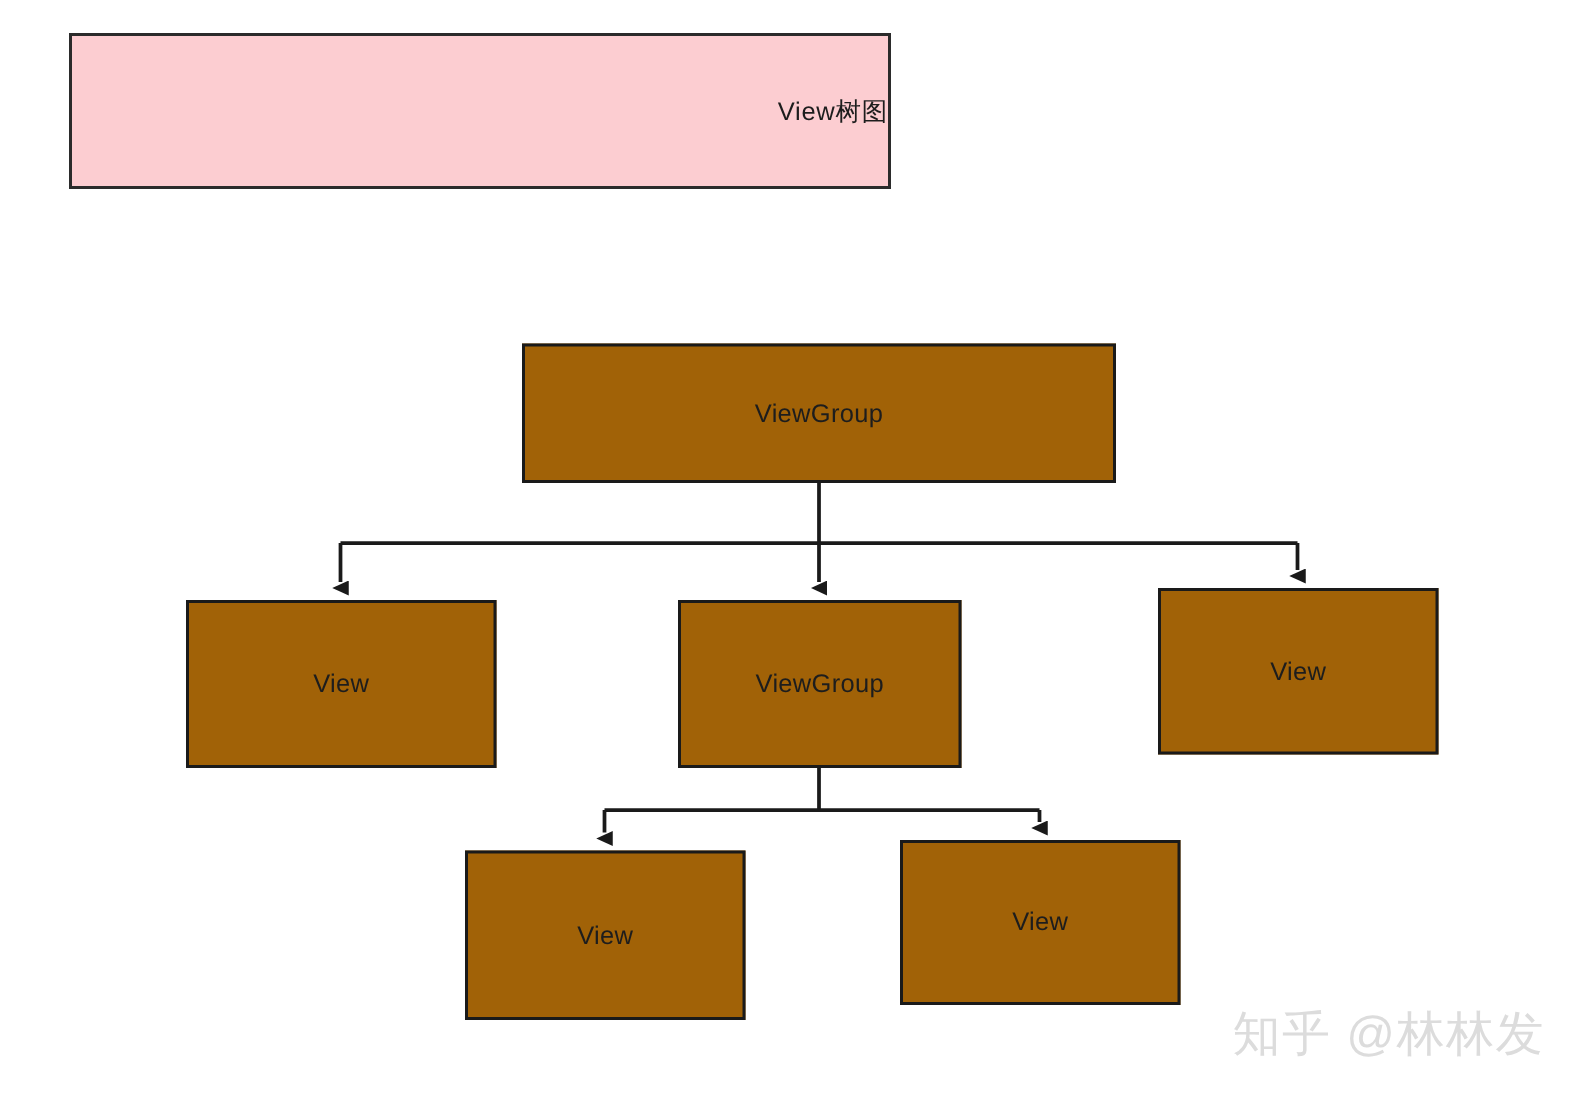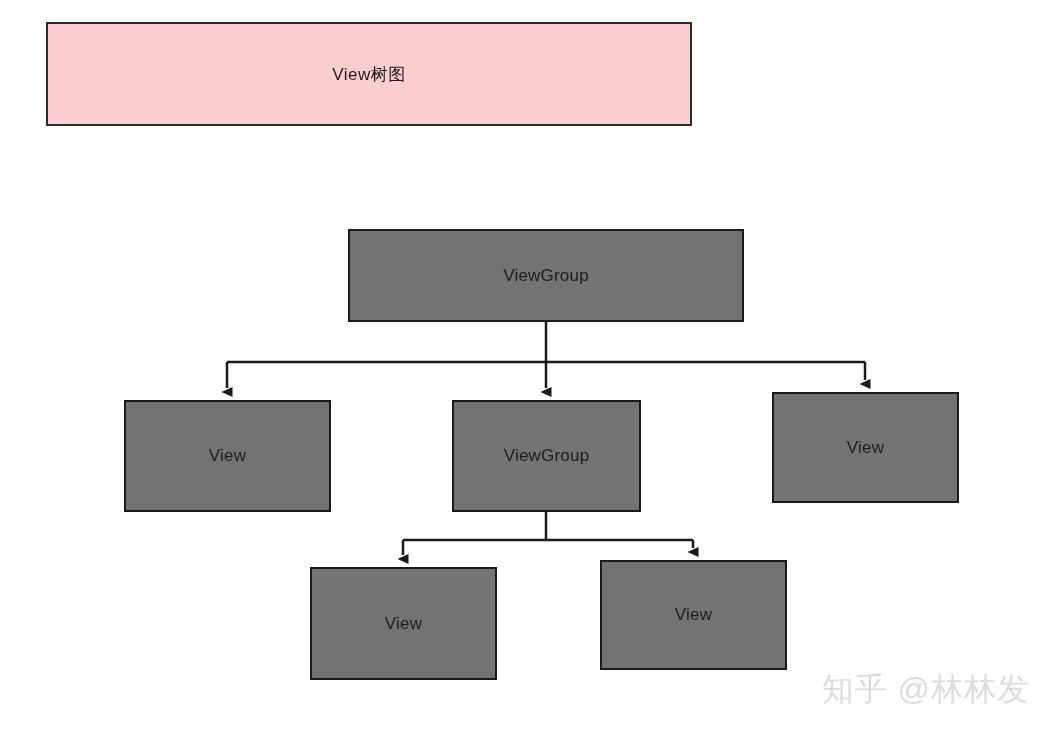--- a/index.html
+++ b/index.html
@@ -22,40 +22,40 @@
     top: 0;
     width: 1048px;
     height: 734px;
   }
 
   
   .title-box {
     position: absolute;
     left: 46px;
     top: 22px;
-    width: 646px;
+    width: 548px;
     height: 104px;
     background: #fccdd1;
     border: 2px solid #2b2b2b;
     box-sizing: border-box;
     display: flex;
     align-items: center;
-    justify-content: center;
+    justify-content: flex-end;
   }
   .title-box .label {
     font-size: 17px;
     color: #1d1d1d;
     letter-spacing: 0.5px;
     white-space: nowrap;
   }
 
   
   .node {
     position: absolute;
-    background: #737373;
+    background: #a16207;
     border: 2px solid #1a1a1a;
     box-sizing: border-box;
     display: flex;
     align-items: center;
     justify-content: center;
   }
   .node .label {
     font-size: 17px;
     color: #1d1d1d;
     white-space: nowrap;

